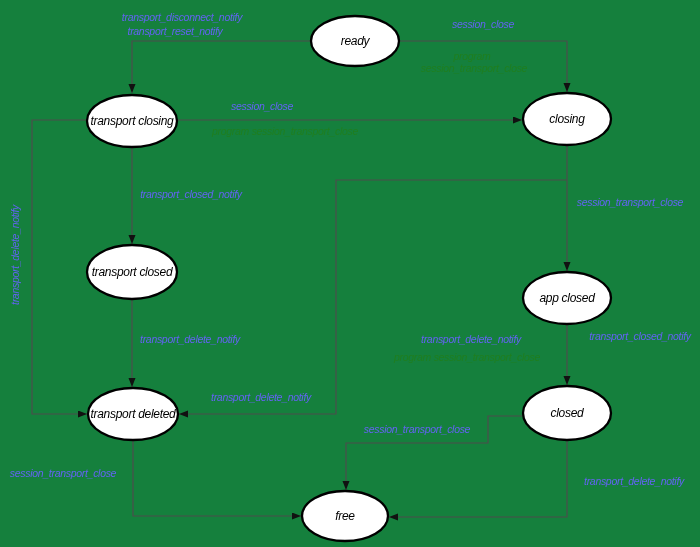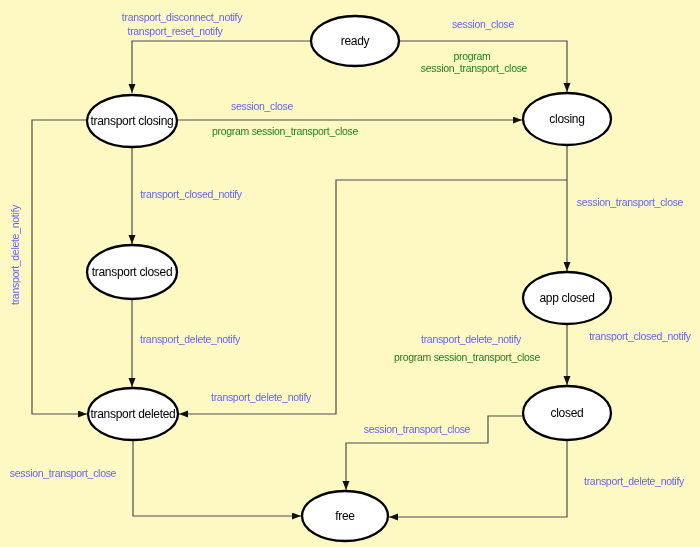--- a/index.html
+++ b/index.html
@@ -1,21 +1,22 @@
 <!DOCTYPE html>
 <html><head>
 <meta charset="utf-8">
 <style>
   html, body { margin: 0; padding: 0; background: #ffffff; }
   .stage {
     position: relative;
     width: 700px;
     height: 547px;
-    background: #fef9c3;
+    background: #15803d;
     font-family: "Liberation Sans", sans-serif;
+    font-style: italic;
   }
   svg { display: block; }
   svg text {
     font-family: "Liberation Sans", sans-serif;
   }
   .edge-line {
     fill: none;
     stroke-width: 1.2px;
   }
   .node-ellipse {

